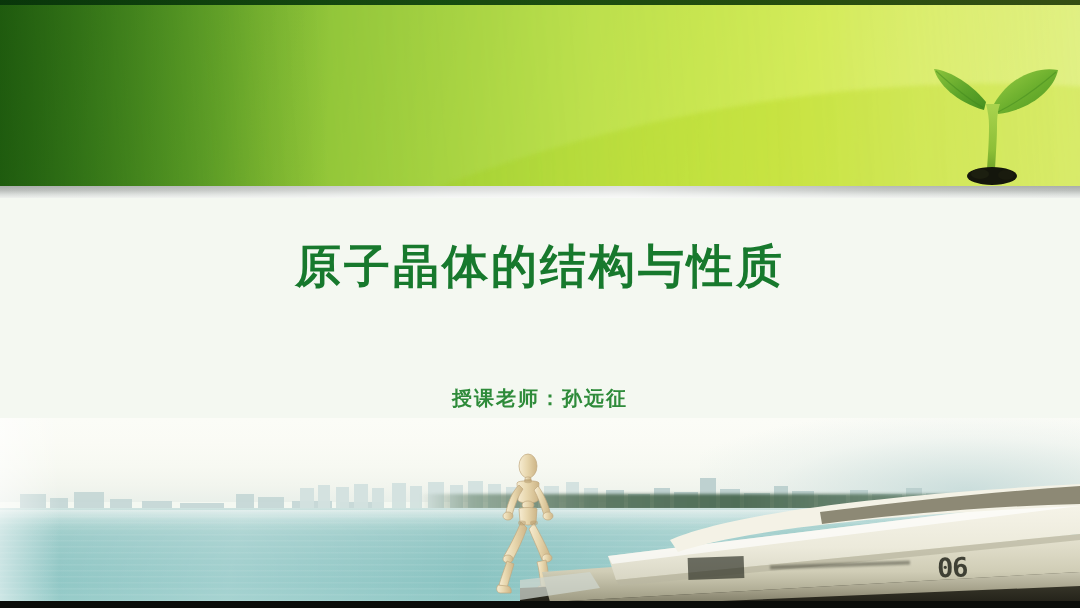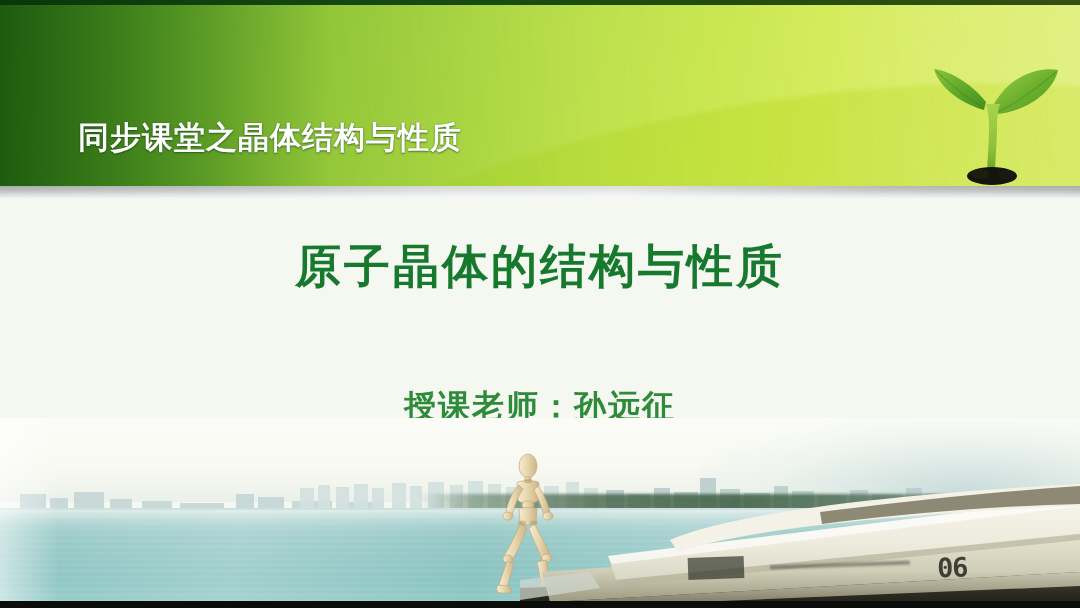--- a/index.html
+++ b/index.html
@@ -141,21 +141,21 @@
     font-weight: bold;
     color: #17792d;
     letter-spacing: 3px;
     white-space: nowrap;
   }
   .subtitle {
     position: absolute;
     left: 0; top: 385px;
     width: 1080px;
     text-align: center;
-    font-size: 32px;
+    font-size: 20px;
     font-weight: bold;
     color: #2e8b3a;
     letter-spacing: 2px;
     white-space: nowrap;
   }
 
   
   .photo {
     position: absolute;
     left: 0; top: 418px;
@@ -292,21 +292,20 @@
       <path d="M76 52 C92 24, 120 14, 140 18 C136 38, 112 58, 80 62 Z" fill="url(#leafB)"></path>
       <path d="M80 60 C100 50, 124 32, 138 20" stroke="#3f861c" stroke-width="1.1" fill="none" opacity=".45"></path>
 
       <path d="M68 52 C70 60, 71 66, 71 74 C71 90, 70 102, 69 118 L77 118 C78 100, 79 86, 79 74 C79 64, 80 58, 82 52 Z" fill="url(#stemG)"></path>
 
       <ellipse cx="74" cy="124" rx="25" ry="9" fill="#14160c"></ellipse>
       <ellipse cx="62" cy="122" rx="9" ry="5" fill="#1c1f10"></ellipse>
       <ellipse cx="88" cy="123" rx="8" ry="5" fill="#191b0e"></ellipse>
     </svg>
 
-    <div class="banner-title">同步课堂之晶体结构与性质</div>
   </div>
 
   <div class="divider"></div>
   <div class="divider-gloss"></div>
   <div class="divider-fade"></div>
 
   <div class="body-area"></div>
 
   <div class="main-title">原子晶体的结构与性质</div>
 

